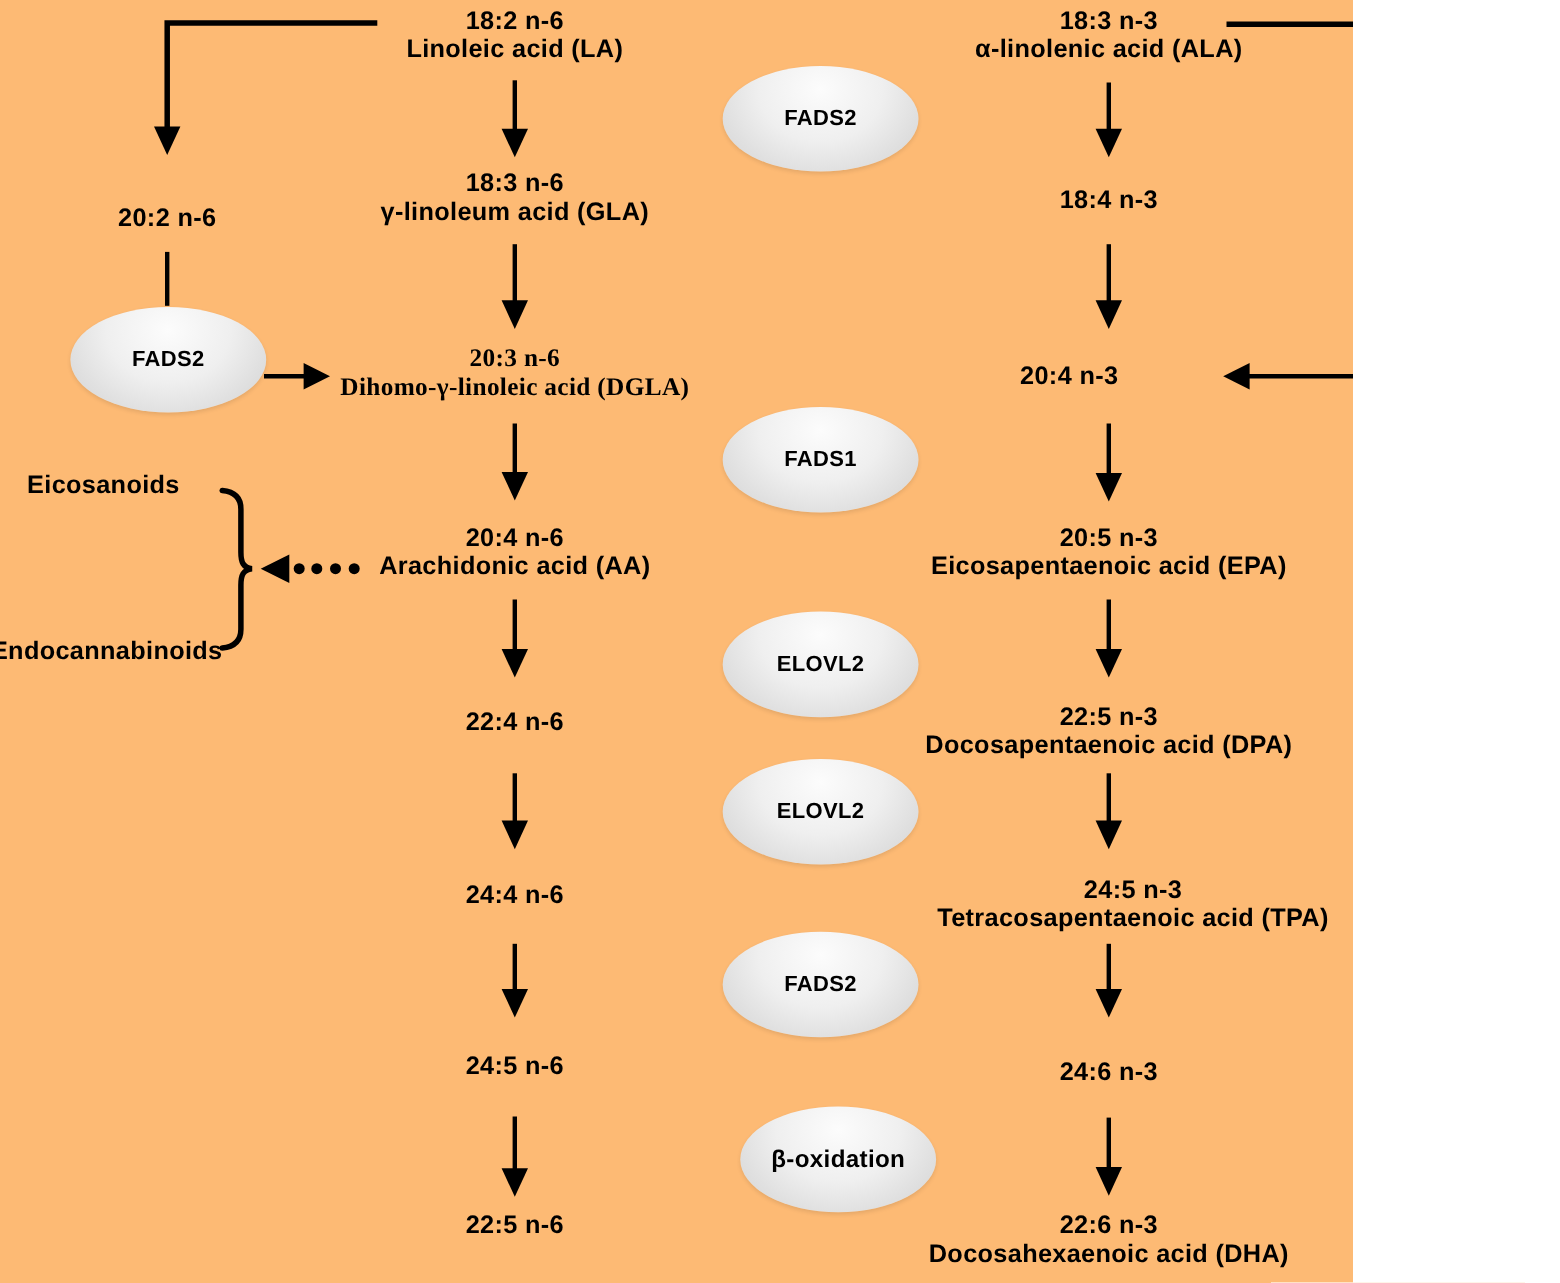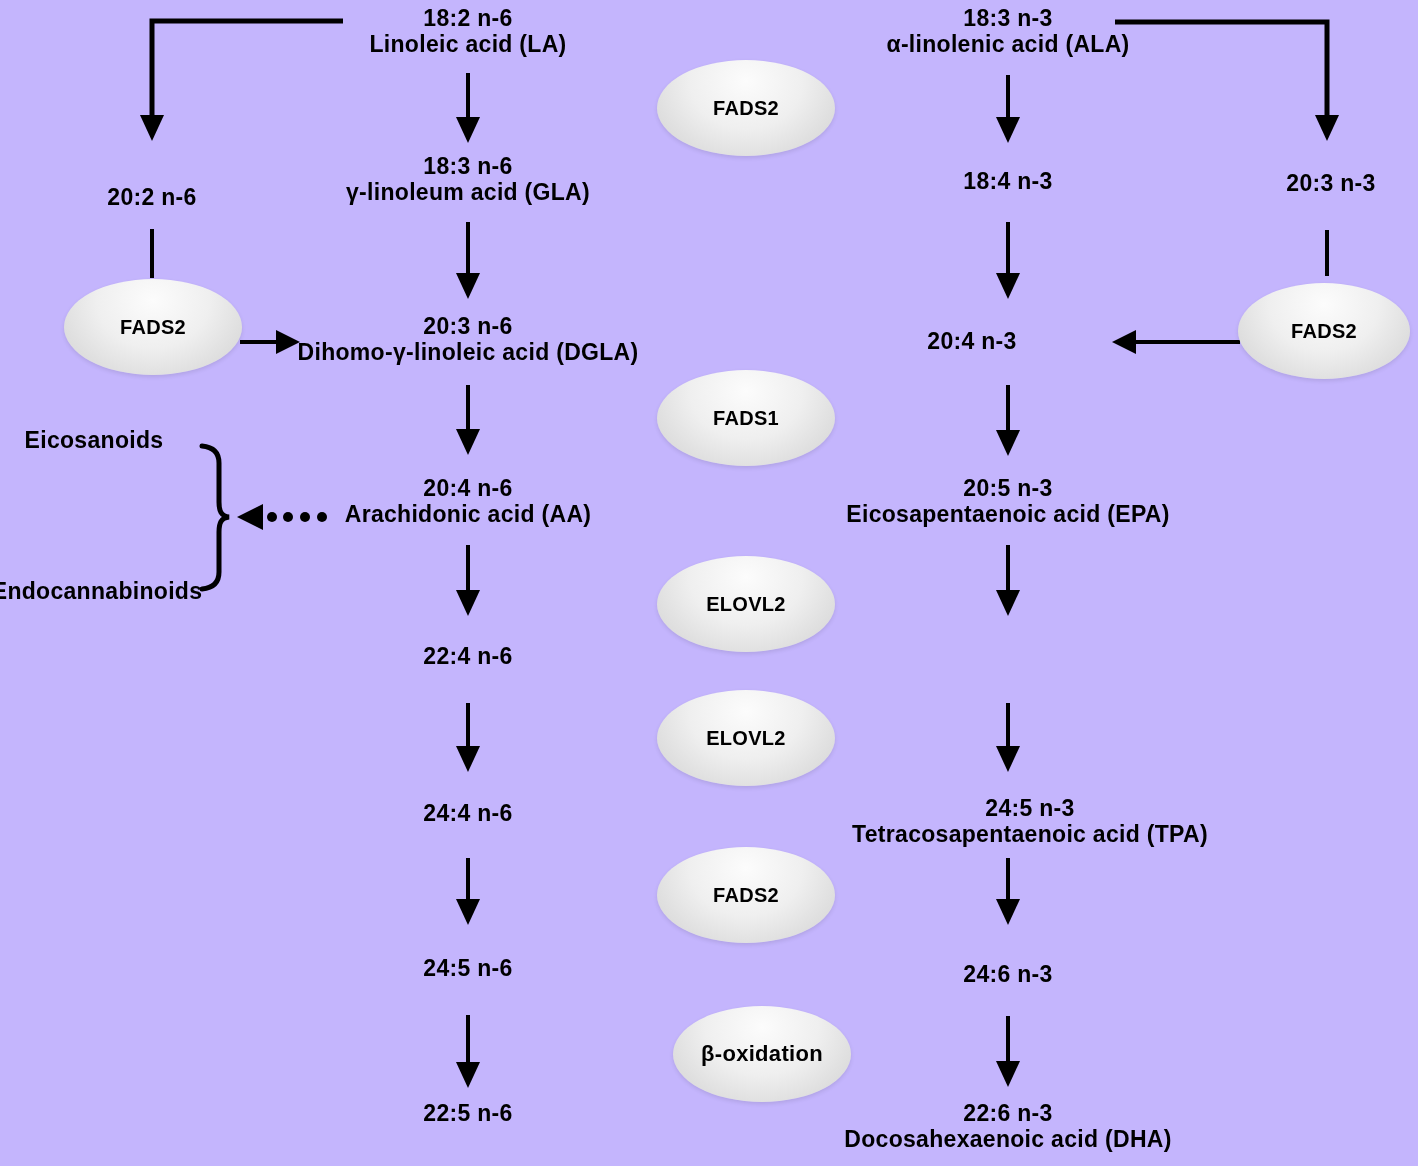--- a/index.html
+++ b/index.html
@@ -1,19 +1,19 @@
 <!DOCTYPE html>
 <html><head>
 <meta charset="utf-8">
 <style>
   html,body{margin:0;padding:0;background:#ffffff;}
   #canvas{
     position:relative;
-    width:1418px;height:1166px;
-    background:#c4b5fd;
+    width:1230px;height:1166px;
+    background:#fdba74;
     font-family:"Liberation Sans", sans-serif;
     color:#000;
     overflow:hidden;
   }
   #connector-layer{position:absolute;left:0;top:0;width:1418px;height:1166px;}
   .node{
     position:absolute;
     transform:translateX(-50%);
     text-align:center;
     font-weight:700;
@@ -143,21 +143,21 @@
   </svg>
 
   <div class="node" style="left:468px;top:5px;">
     <div>18:2 n-6</div>
     <div>Linoleic acid (LA)</div>
   </div>
   <div class="node" style="left:468px;top:153px;">
     <div>18:3 n-6</div>
     <div>γ-linoleum acid (GLA)</div>
   </div>
-  <div class="node" style="left:468px;top:313px;">
+  <div class="node" style="left:468px;top:313px;font-family:Liberation Serif, serif;">
     <div>20:3 n-6</div>
     <div>Dihomo-γ-linoleic acid (DGLA)</div>
   </div>
   <div class="node" style="left:468px;top:475px;">
     <div>20:4 n-6</div>
     <div>Arachidonic acid (AA)</div>
   </div>
   <div class="node" style="left:468px;top:643px;">
     <div>22:4 n-6</div>
   </div>
@@ -181,20 +181,24 @@
   <div class="node" style="left:1008px;top:168px;">
     <div>18:4 n-3</div>
   </div>
   <div class="node" style="left:972px;top:328px;">
     <div>20:4 n-3</div>
   </div>
   <div class="node" style="left:1008px;top:475px;">
     <div>20:5 n-3</div>
     <div>Eicosapentaenoic acid (EPA)</div>
   </div>
+  <div class="node" style="left:1008px;top:638px;">
+    <div>22:5 n-3</div>
+    <div>Docosapentaenoic acid (DPA)</div>
+  </div>
   <div class="node" style="left:998px;top:795px;margin-left:32px;">
     <div>24:5 n-3</div>
     <div>Tetracosapentaenoic acid (TPA)</div>
   </div>
   <div class="node" style="left:1008px;top:961px;">
     <div>24:6 n-3</div>
   </div>
   <div class="node" style="left:1008px;top:1100px;">
     <div>22:6 n-3</div>
     <div>Docosahexaenoic acid (DHA)</div>

